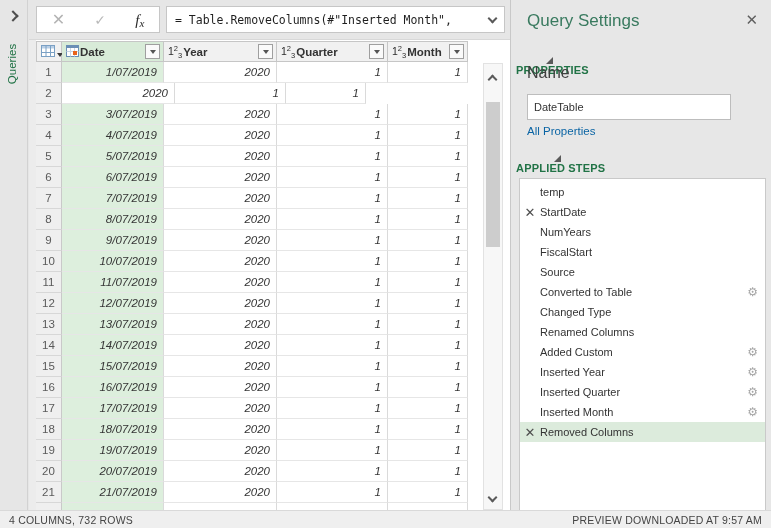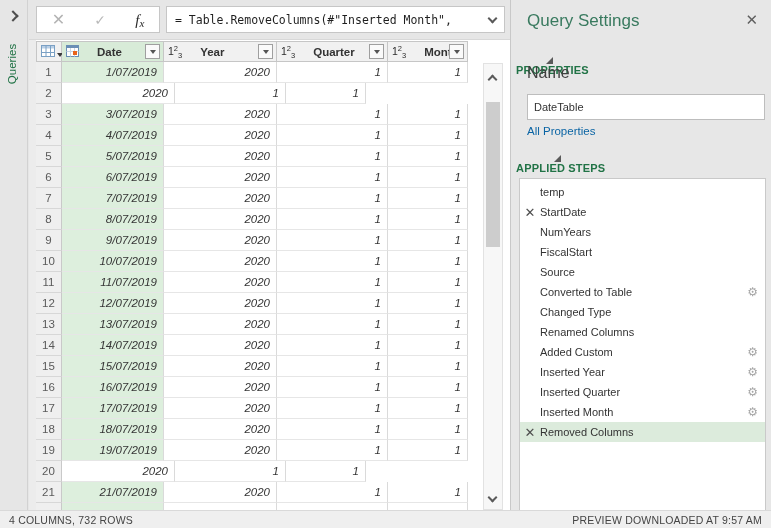--- a/index.html
+++ b/index.html
@@ -51,21 +51,21 @@
   .val { font-style:italic; color:#353535; text-align:right; padding-right:6px; }
   .cell-green { background:#ddefdd; }
 
   
   .hdr { display:flex; height:21px; }
   .h-cell { background:#f1f1f1; border:1px solid #c6c6c6; border-left:none;
             display:flex; align-items:center; font-weight:bold; font-size:11.5px; color:#333;
             padding:0 3px 0 4px; cursor:pointer; }
   .h-cell.first { border-left:1px solid #c6c6c6; }
   .h-cell.sel { background:#d8ebd8; }
-  .h-label { margin-left:18px; flex:1; white-space:nowrap; overflow:hidden; }
+  .h-label { margin-left:1px; flex:1; white-space:nowrap; overflow:hidden; }
   .filter-btn { width:15px; height:15px; background:#fafafa; border:1px solid #9f9f9f;
                 display:flex; align-items:center; justify-content:center; cursor:pointer; flex:none; }
   .tri-down { width:0; height:0; border-left:3px solid transparent; border-right:3px solid transparent;
               border-top:4px solid #555; }
   .t123 { font-size:10.5px; font-weight:normal; color:#2b2b2b; white-space:nowrap; flex:none; }
   .t123 sup { font-size:7.5px; } .t123 sub { font-size:7.5px; }
   .corner-caret { width:0; height:0; border-left:3px solid transparent; border-right:3px solid transparent;
                   border-top:4px solid #3a3a3a; margin-left:2px; margin-top:6px; }
 
   
@@ -81,21 +81,21 @@
            background:#e7e7e7; border-left:1px solid #c8c8c8; }
   .qs-title { position:absolute; left:16px; top:11px; font-size:17px; font-weight:400; color:#397a5f; }
   .qs-close { position:absolute; right:13px; top:12px; font-size:15px; color:#5f5f5f; cursor:pointer; line-height:1; }
   .sec-hdr { position:absolute; display:flex; align-items:center; cursor:pointer;flex-direction:column; }
   .sec-hdr .tri { width:0; height:0; border-left:7px solid transparent; border-bottom:7px solid #5a5a5a;
                   margin-right:6px; margin-top:-2px; }
   .sec-hdr .sec-label { font-size:11px; font-weight:bold; color:#217346; letter-spacing:.2px; }
   .sec-properties { left:5px; top:59px; }
   .sec-steps { left:5px; top:157px; }
   .name-label { position:absolute; left:16px; top:64px; font-size:16px; color:#404040; }
-  .name-input { position:absolute; left:16px; top:94px; width:238px; height:21px; background:#fff;
+  .name-input { position:absolute; left:16px; top:94px; width:204px; height:21px; background:#fff;
                 border:1px solid #bdbdbd; font-family:"Liberation Sans", sans-serif;
                 font-size:11px; color:#333; padding:12px 6px; }
   .all-props { position:absolute; left:16px; top:125px; font-size:11.5px; color:#0a64a4; cursor:pointer; }
   .steps-list { position:absolute; left:8px; top:178px; width:247px; height:378px;
                 background:#fff; border:1px solid #c9c9c9; padding-top:3px; overflow:hidden; }
   .step { display:flex; align-items:center; height:20px; cursor:pointer; }
   .step.selected { background:#dcebdc; }
   .step .x-slot { width:20px; text-align:center; color:#4f4f4f; font-size:13px; line-height:1; flex:none; }
   .step .s-label { font-size:11px; color:#333; white-space:nowrap; overflow:hidden; flex:1; }
   .step .gear { margin-left:auto; padding-right:7px; color:#a6a6a6; font-size:12px; line-height:1; flex:none; cursor:pointer; }
@@ -306,20 +306,21 @@
           </div>
           <div class="g-row">
             <div class="g-cell col-n rownum">19</div>
             <div class="g-cell val col-date cell-green">19/07/2019</div>
             <div class="g-cell val col-year">2020</div>
             <div class="g-cell val col-quarter">1</div>
             <div class="g-cell val col-month">1</div>
           </div>
           <div class="g-row">
             <div class="g-cell col-n rownum">20</div>
+            <div class="g-cell val col-date cell-green">20/07/2019</div>
             <div class="g-cell val col-year">2020</div>
             <div class="g-cell val col-quarter">1</div>
             <div class="g-cell val col-month">1</div>
           </div>
           <div class="g-row">
             <div class="g-cell col-n rownum">21</div>
             <div class="g-cell val col-date cell-green">21/07/2019</div>
             <div class="g-cell val col-year">2020</div>
             <div class="g-cell val col-quarter">1</div>
             <div class="g-cell val col-month">1</div>

